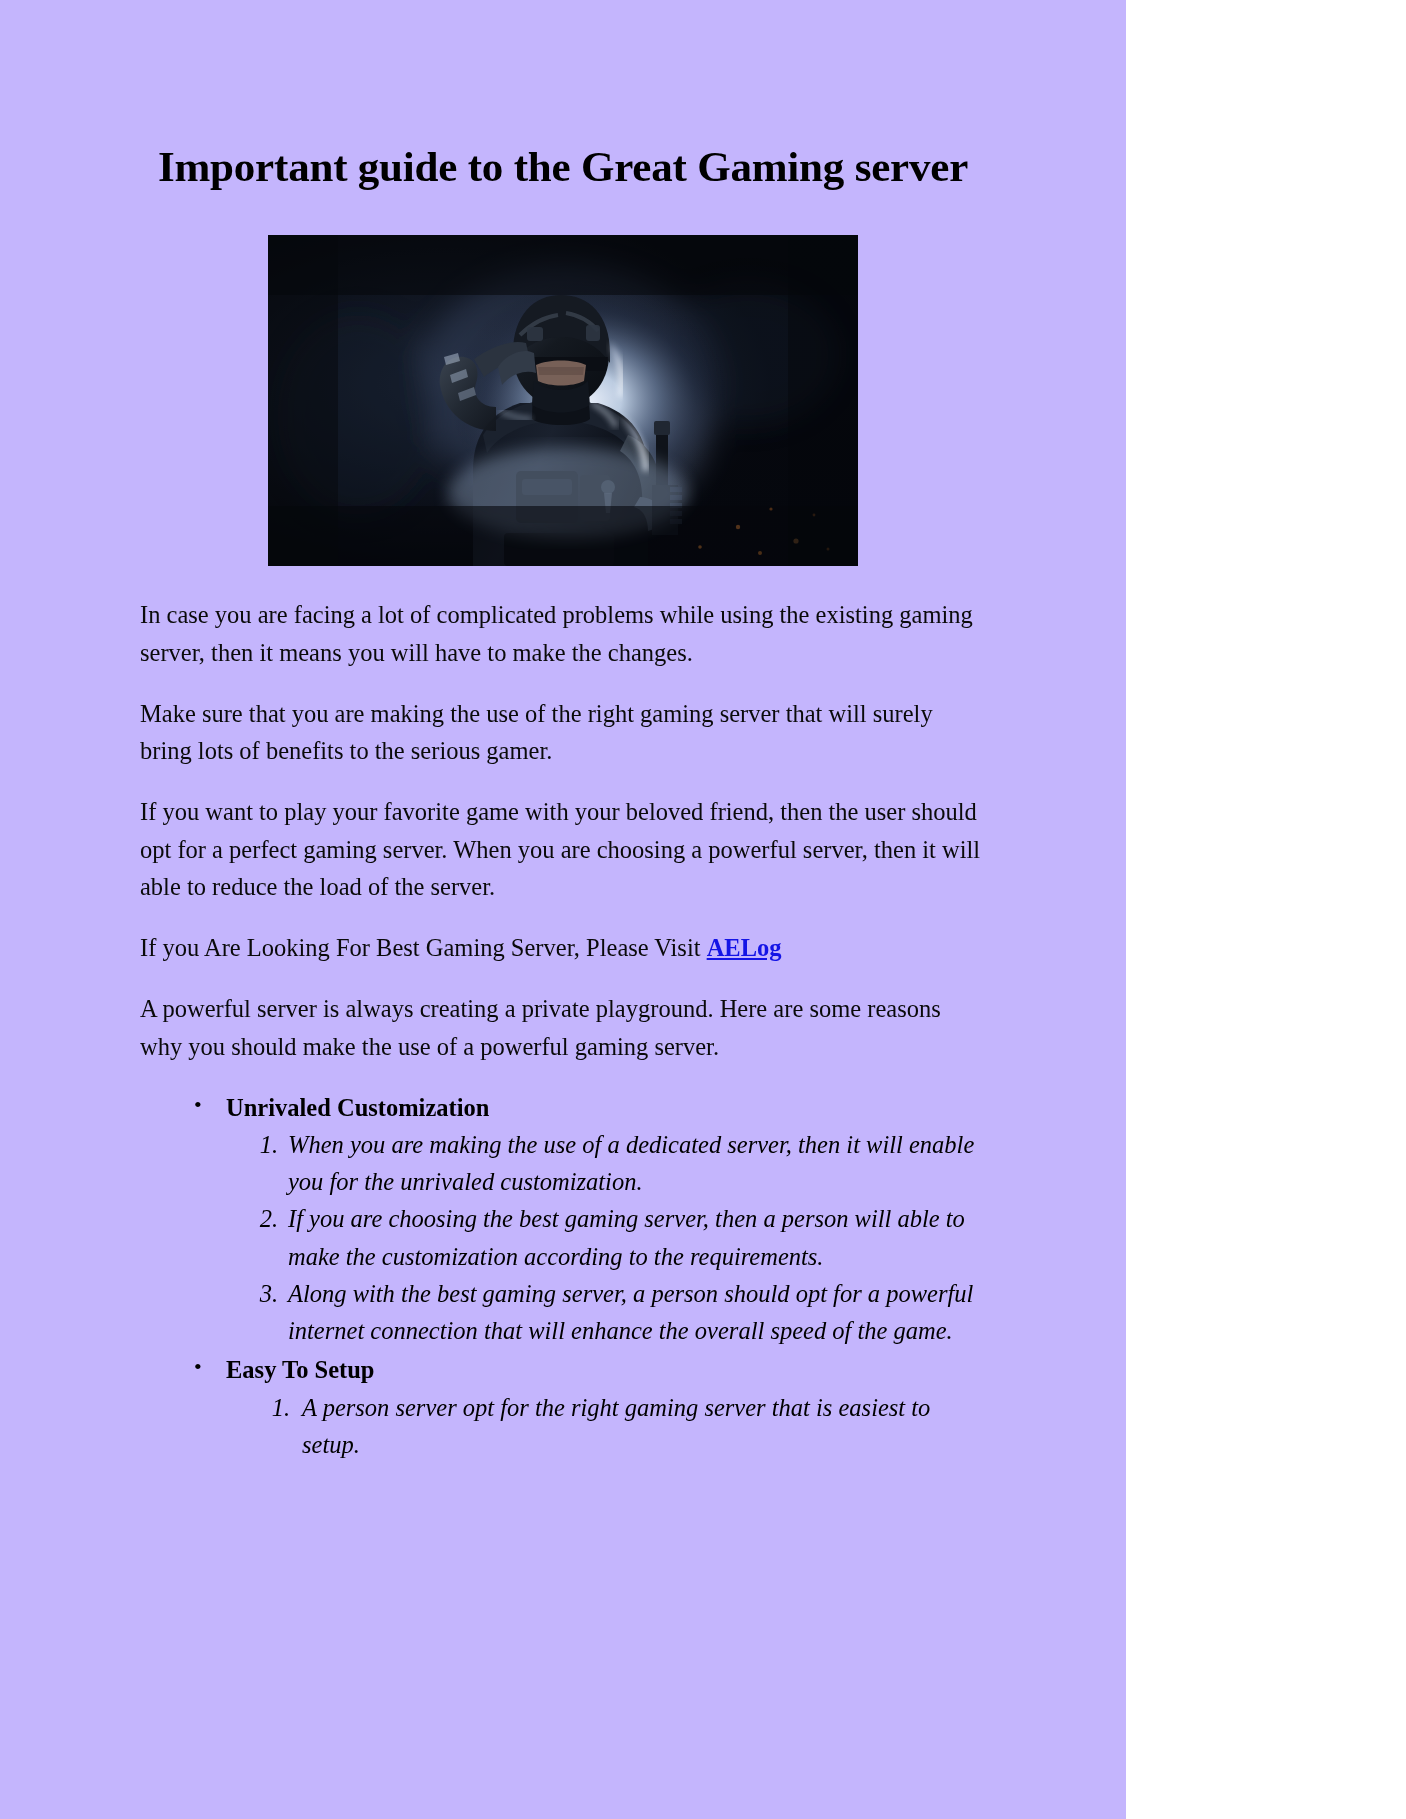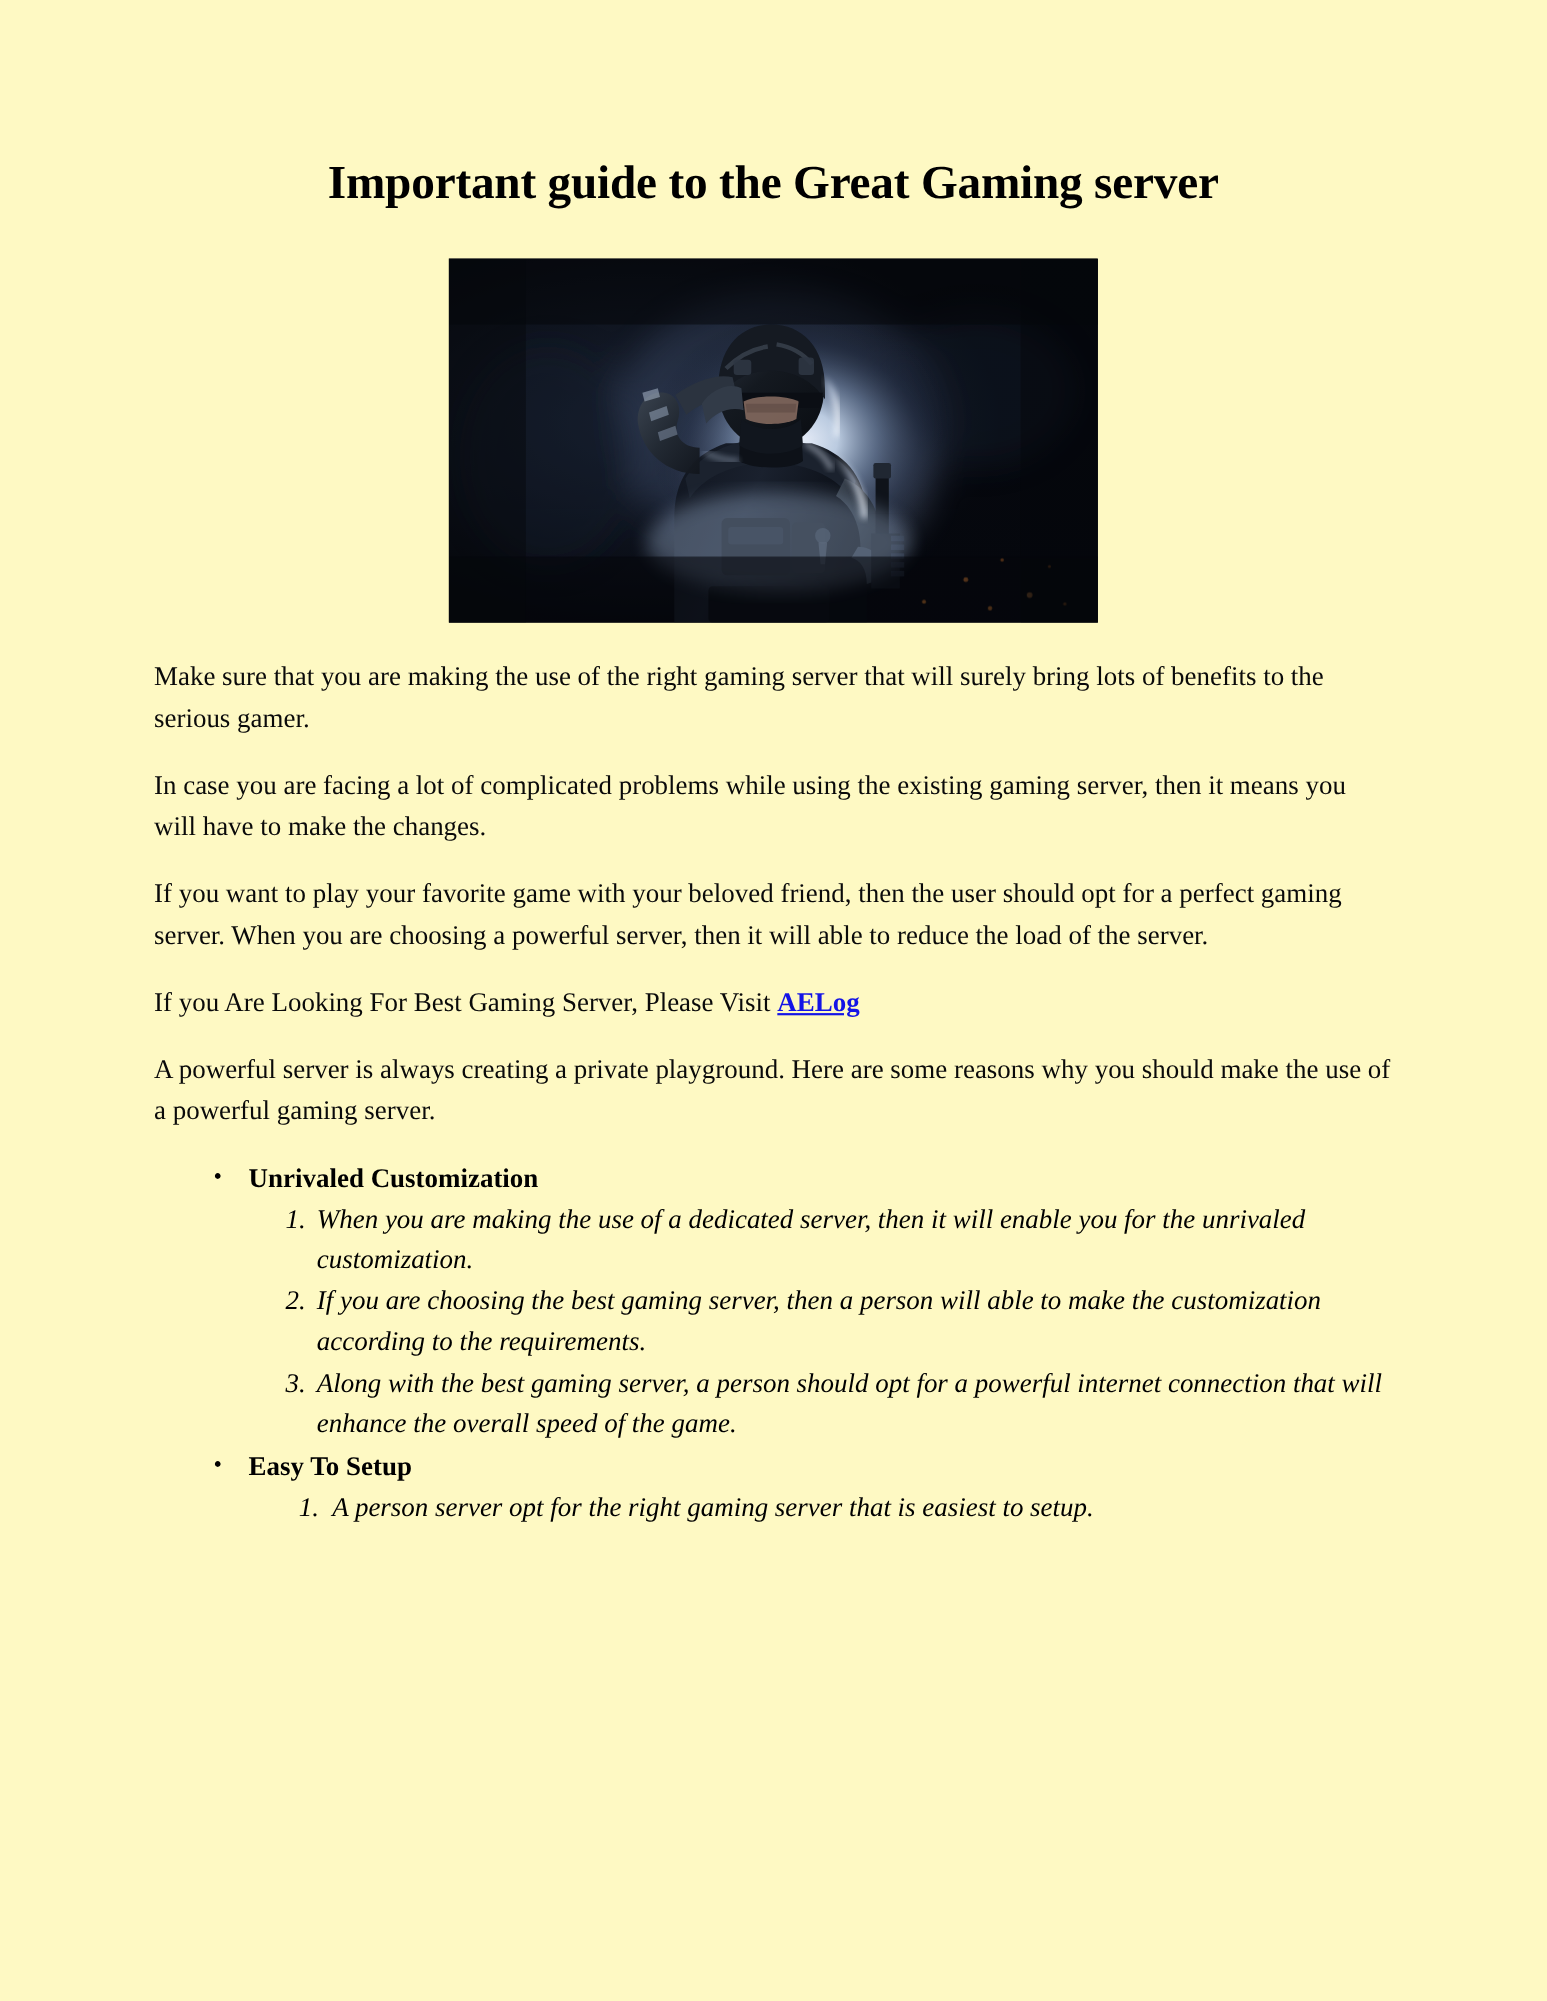--- a/index.html
+++ b/index.html
@@ -11,23 +11,23 @@
   }
   body {
     width: 1406px;
     height: 1819px;
     font-family: "Liberation Serif", "DejaVu Serif", serif;
     color: #000000;
     position: relative;
     overflow: hidden;
   }
   .page {
-    width: 1406px;
+    width: 1126px;
     height: 1819px;
-    background: #fef9c3;
+    background: #c4b5fd;
     padding: 0 140px;
     position: relative;
   }
 
   
   .doc-title {
     font-family: "Liberation Serif", "DejaVu Serif", serif;
     font-weight: bold;
     font-size: 43px;
     line-height: 1.15;
@@ -278,23 +278,23 @@
         <rect x="0" y="0" width="590" height="60" fill="#05070b" opacity="0.55"></rect>
         <rect x="0" y="271" width="590" height="60" fill="#05070b" opacity="0.6"></rect>
         <rect x="0" y="0" width="70" height="331" fill="#05070b" opacity="0.5"></rect>
         <rect x="520" y="0" width="70" height="331" fill="#05070b" opacity="0.45"></rect>
       </svg>
     </div>
   </div>
 
   <div class="body-col">
 
+    <p class="para">In case you are facing a lot of complicated problems while using the existing gaming server, then it means you will have to make the changes.</p>
+
     <p class="para">Make sure that you are making the use of the right gaming server that will surely bring lots of benefits to the serious gamer.</p>
-
-    <p class="para">In case you are facing a lot of complicated problems while using the existing gaming server, then it means you will have to make the changes.</p>
 
     <p class="para">If you want to play your favorite game with your beloved friend, then the user should opt for a perfect gaming server.  When you are choosing a powerful server, then it will able to reduce the load of the server.</p>
 
     <p class="para">
       <span>If you Are Looking For Best Gaming Server, Please Visit </span><a class="inline-link" href="#">AELog</a>
     </p>
 
 
     <p class="para">A powerful server is always creating a private playground. Here are some reasons why you should make the use of a powerful gaming server.</p>
 

